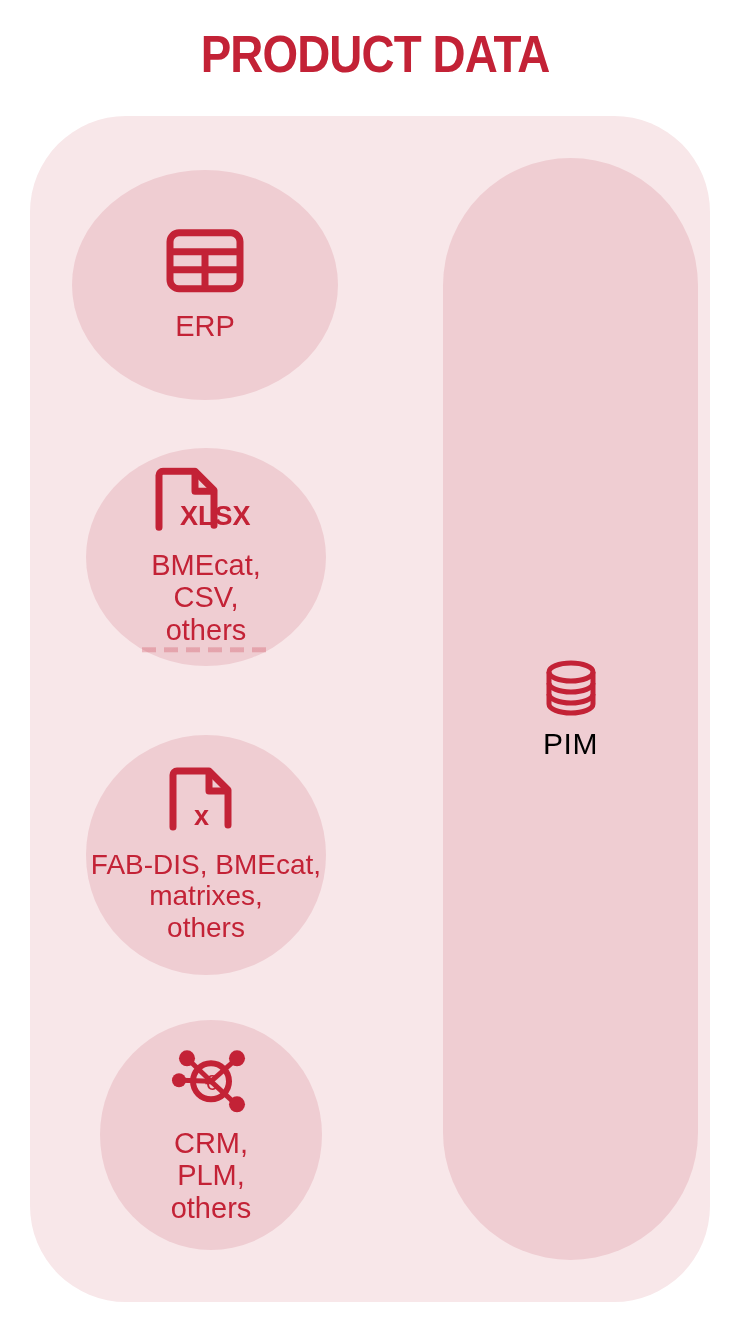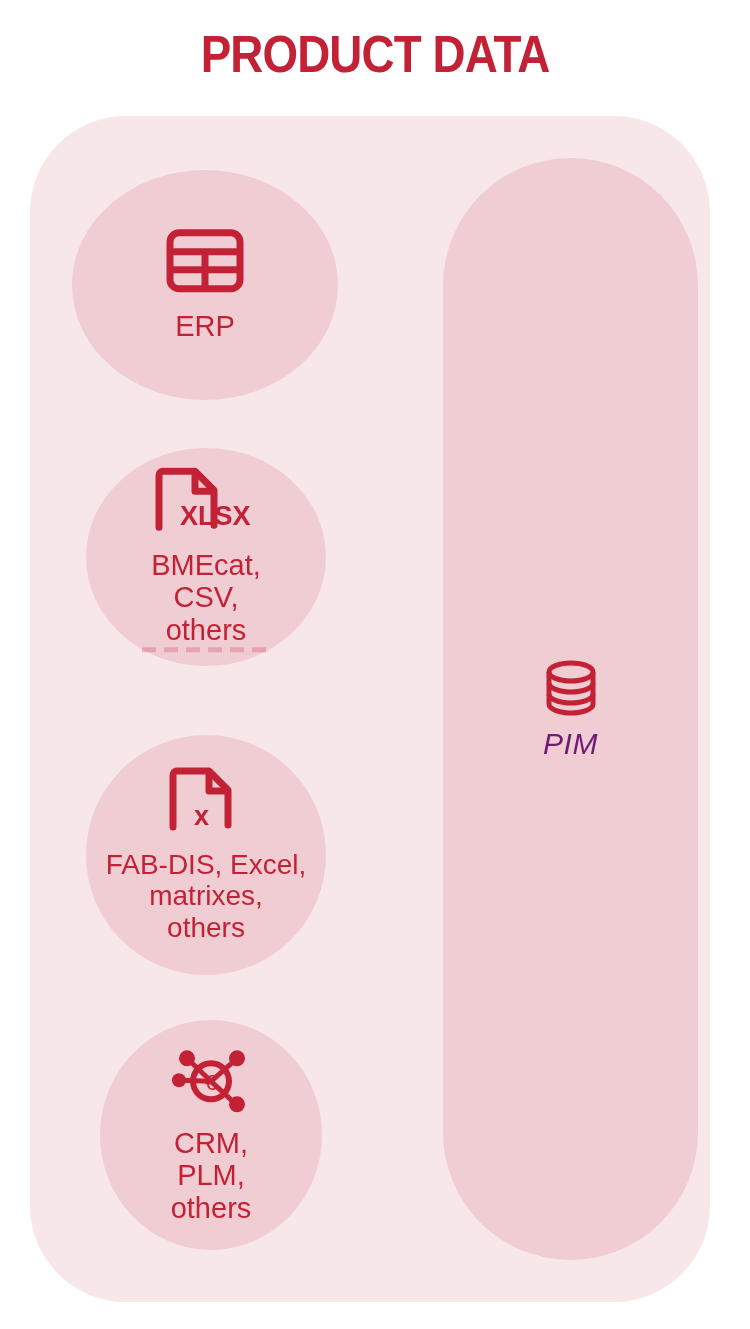--- a/index.html
+++ b/index.html
@@ -41,23 +41,22 @@
     background:#efcdd2;
     border-radius:128px;
   }
   .pim-inner {
     position:absolute; left:0; top:0; width:100%; height:100%;
     display:flex; flex-direction:column;
     align-items:center; justify-content:center;
     gap:8px;
   }
   .pim-label {
-    font-size:30px; color:#701a75; font-weight:normal;
+    font-size:30px; color:#000000; font-weight:normal;
     letter-spacing:0.5px;
-    font-style:italic;
   }
 
   
   .src {
     position:absolute;
     border-radius:50%;
     background:#efcdd2;
   }
   .src-content {
     position:absolute;
@@ -137,21 +136,21 @@
 
   <div class="src c-fab">
     <div class="src-content">
       <div class="icon-wrap">
         <svg class="icon" width="80" height="64" viewBox="0 0 80 64" fill="none">
           <path d="M7 60 V8 a4 4 0 0 1 4-4 h32 L62 23 V58" stroke="#c32236" stroke-width="7" stroke-linecap="round" stroke-linejoin="round"></path>
           <path d="M43 5 V24 H61" stroke="#c32236" stroke-width="7" stroke-linecap="round" stroke-linejoin="round"></path>
           <text x="28" y="58" font-family="Liberation Sans, sans-serif" font-size="27" font-weight="bold" fill="#c32236">x</text>
         </svg>
       </div>
-      <div class="src-label tight">FAB-DIS, Excel,
+      <div class="src-label tight">FAB-DIS, BMEcat,
 matrixes,
 others</div>
     </div>
   </div>
 
   <div class="src c-crm">
     <div class="src-content">
       <div class="icon-wrap">
         <svg class="icon" width="86" height="70" viewBox="0 0 86 70" fill="none">
           <line x1="43" y1="36" x2="20" y2="14" stroke="#c32236" stroke-width="5"></line>

